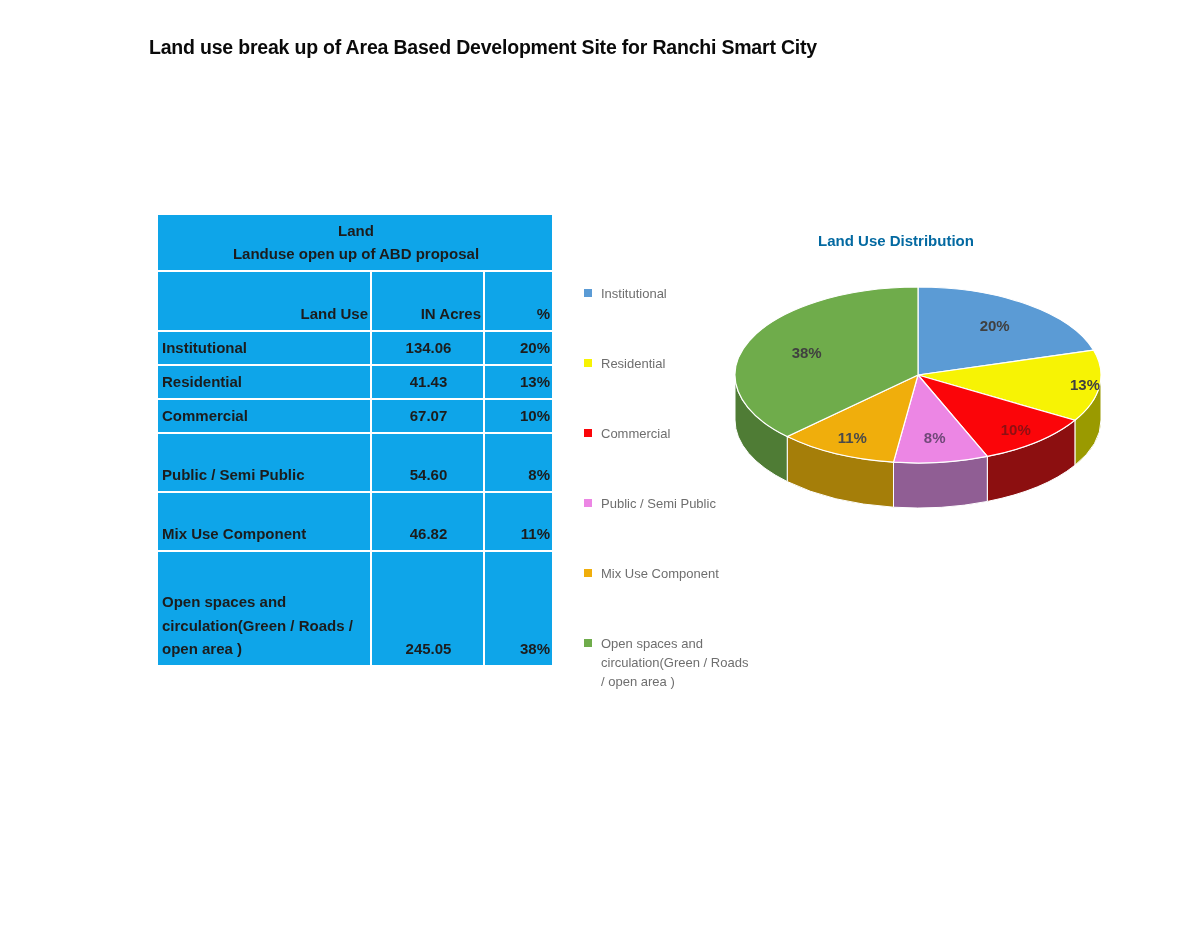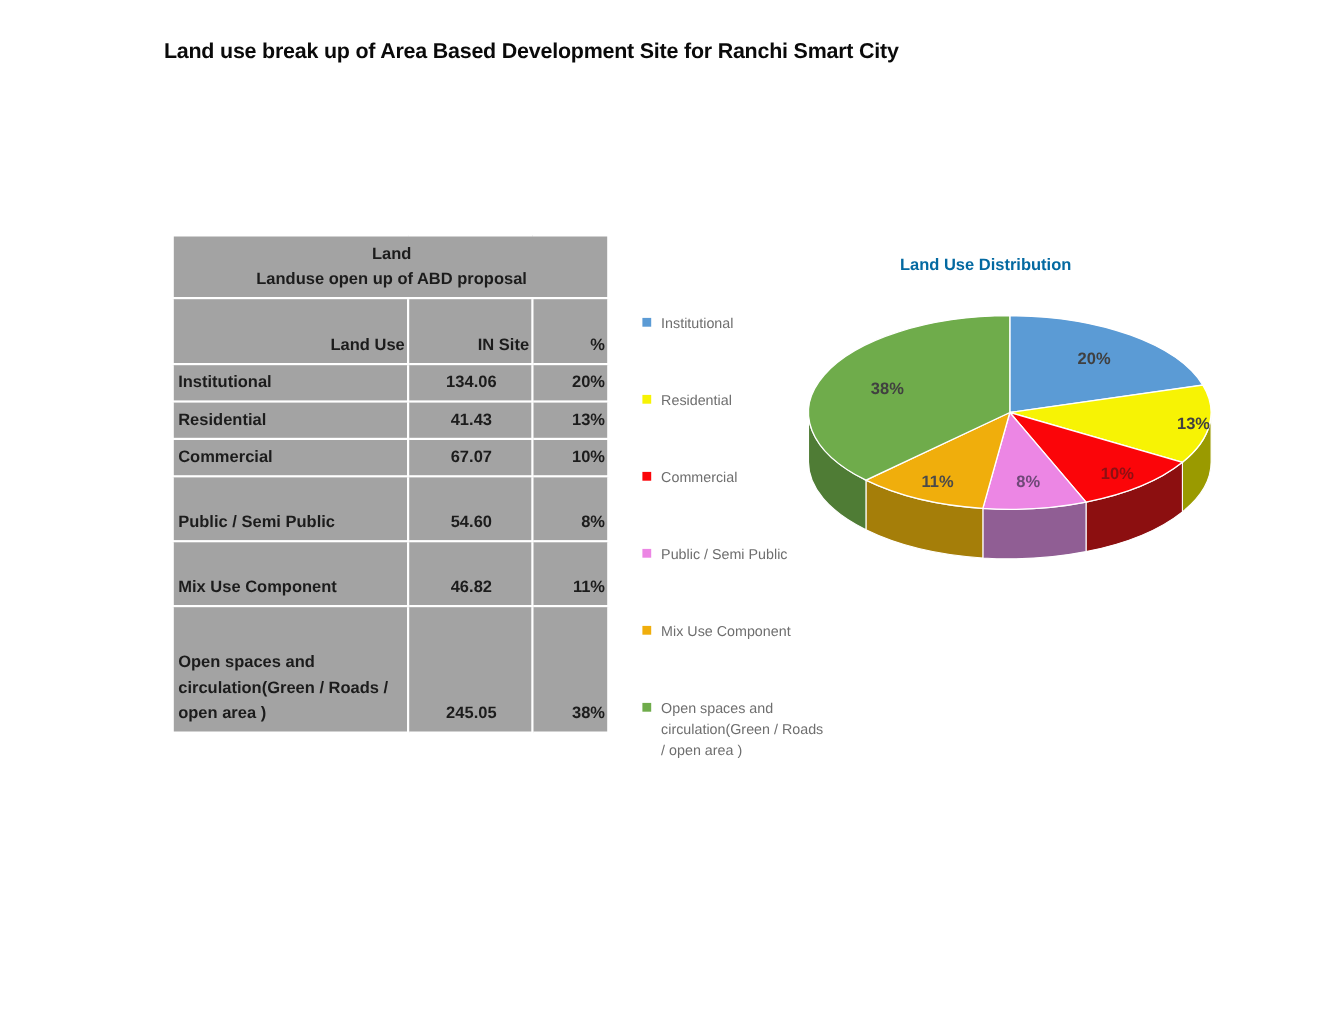--- a/index.html
+++ b/index.html
@@ -3,21 +3,21 @@
 <meta charset="utf-8">
 <style>
   html,body{margin:0;padding:0;background:#ffffff;}
   body{font-family:"Liberation Sans", sans-serif;}
   .page{position:relative;width:1200px;height:927px;background:#ffffff;overflow:hidden;margin-left:36px;}
 
   .heading{position:absolute;left:113px;top:36px;font-size:19.5px;font-weight:700;color:#0a0a0a;letter-spacing:-0.2px;}
 
   
   table.lu{position:absolute;left:120px;top:213px;border-collapse:collapse;table-layout:fixed;}
-  table.lu td{border:2px solid #ffffff;background:#a3a3a3;vertical-align:bottom;
+  table.lu td{border:2px solid #ffffff;background:#0ea5e9;vertical-align:bottom;
               padding:0 2px 5px 4px;font-weight:700;color:#1c1c1c;font-size:15px;line-height:1.55;}
   td.c-title{text-align:center;vertical-align:middle;font-size:15.5px;padding:4px 0;}
   td.c-center{text-align:right;}
   td.c-num{text-align:center;padding-right:8px;}
   td.c-pct{text-align:right;padding-right:3px;}
   tr.r-title td{height:50px;}
   tr.r-colhdr td{height:53px;}
   tr.r-s td{height:27px;}
   tr.r-m td{height:52px;}
   tr.r-l td{height:108px;}
@@ -47,21 +47,21 @@
       </colgroup>
     <tbody>
         <tr class="r-title">
       <td colspan="3" class="c-title">
         <div>Land</div>
         <div>Landuse open up of ABD proposal</div>
       </td>
     </tr>
     <tr class="r-colhdr">
       <td class="c-center">Land Use</td>
-      <td class="c-center">IN Site</td>
+      <td class="c-center">IN Acres</td>
       <td class="c-center">%</td>
     </tr>
     <tr class="r-s">
       <td>Institutional</td>
       <td class="c-num">134.06</td>
       <td class="c-pct">20%</td>
     </tr>
     <tr class="r-s">
       <td>Residential</td>
       <td class="c-num">41.43</td>

